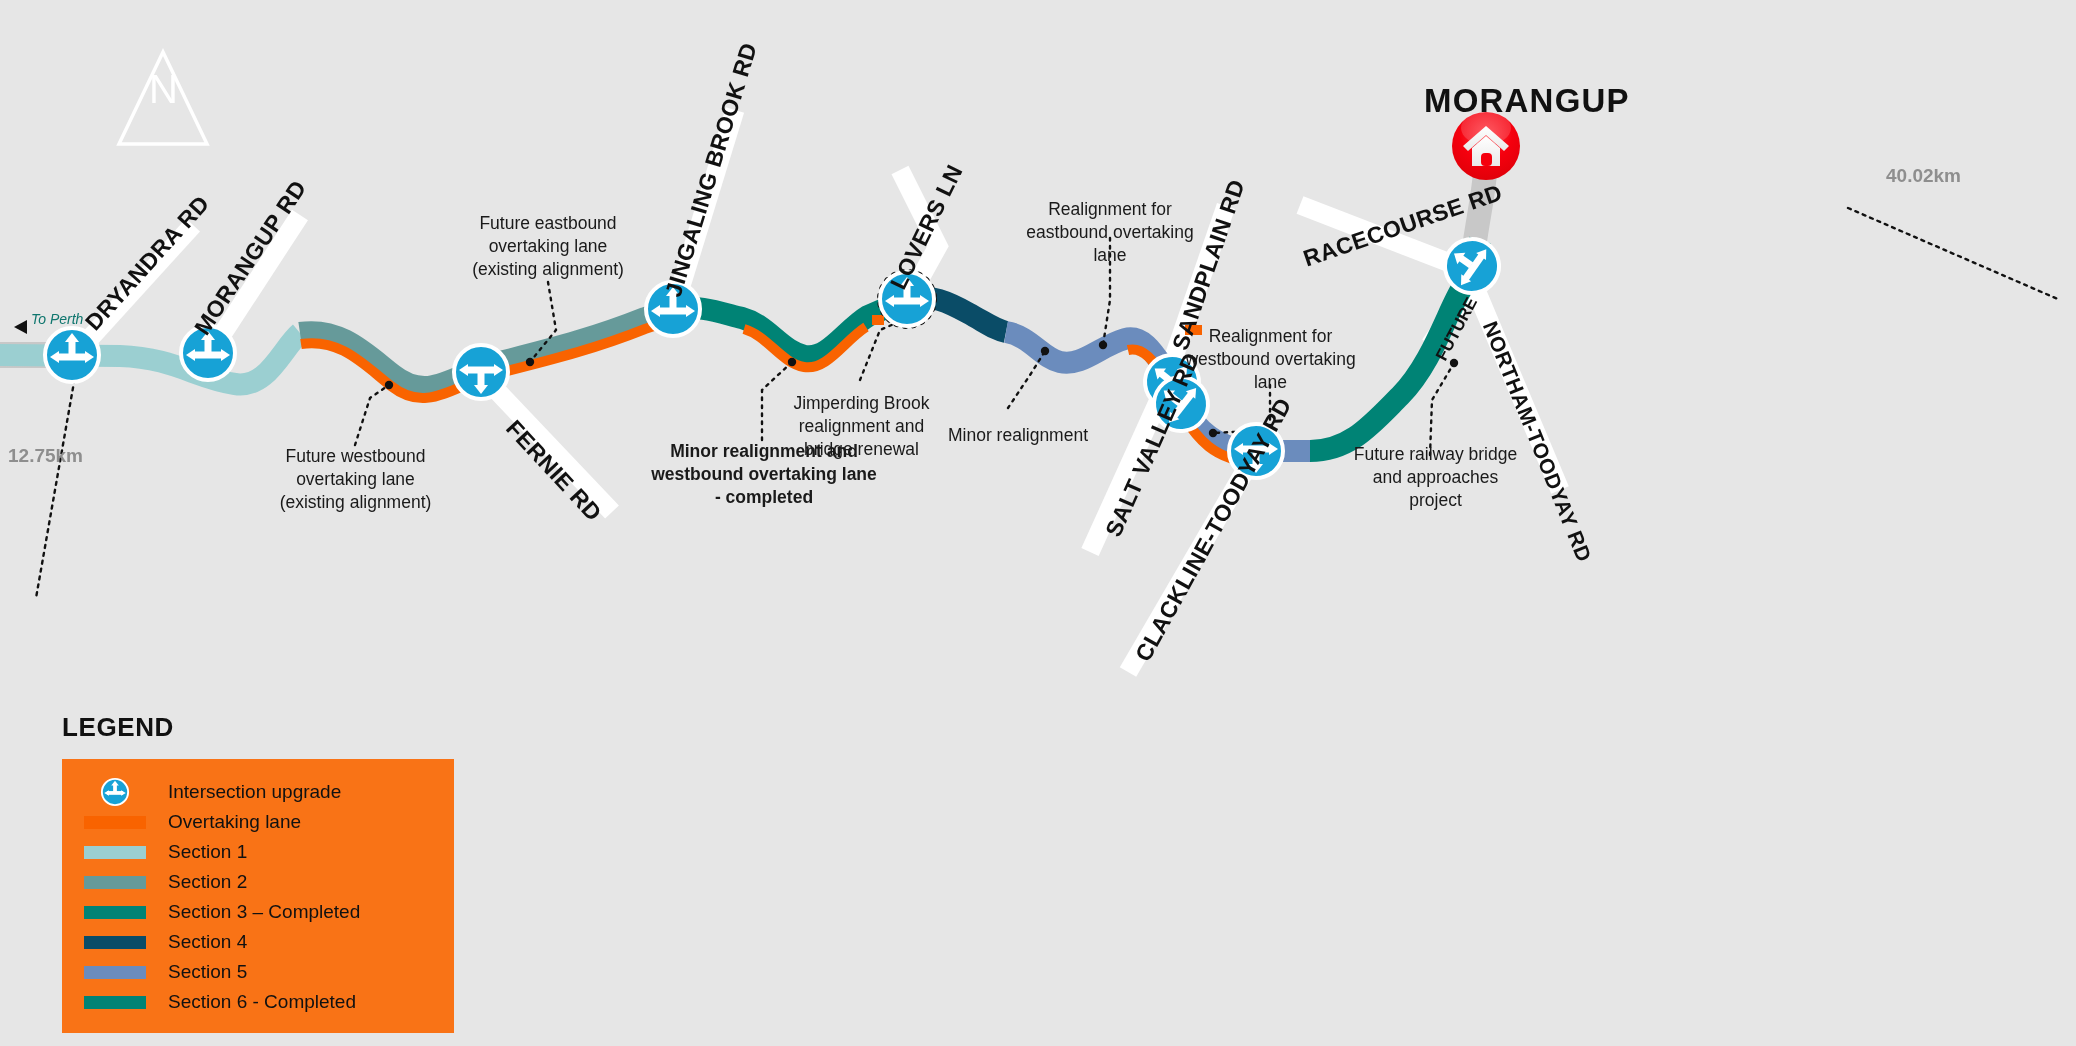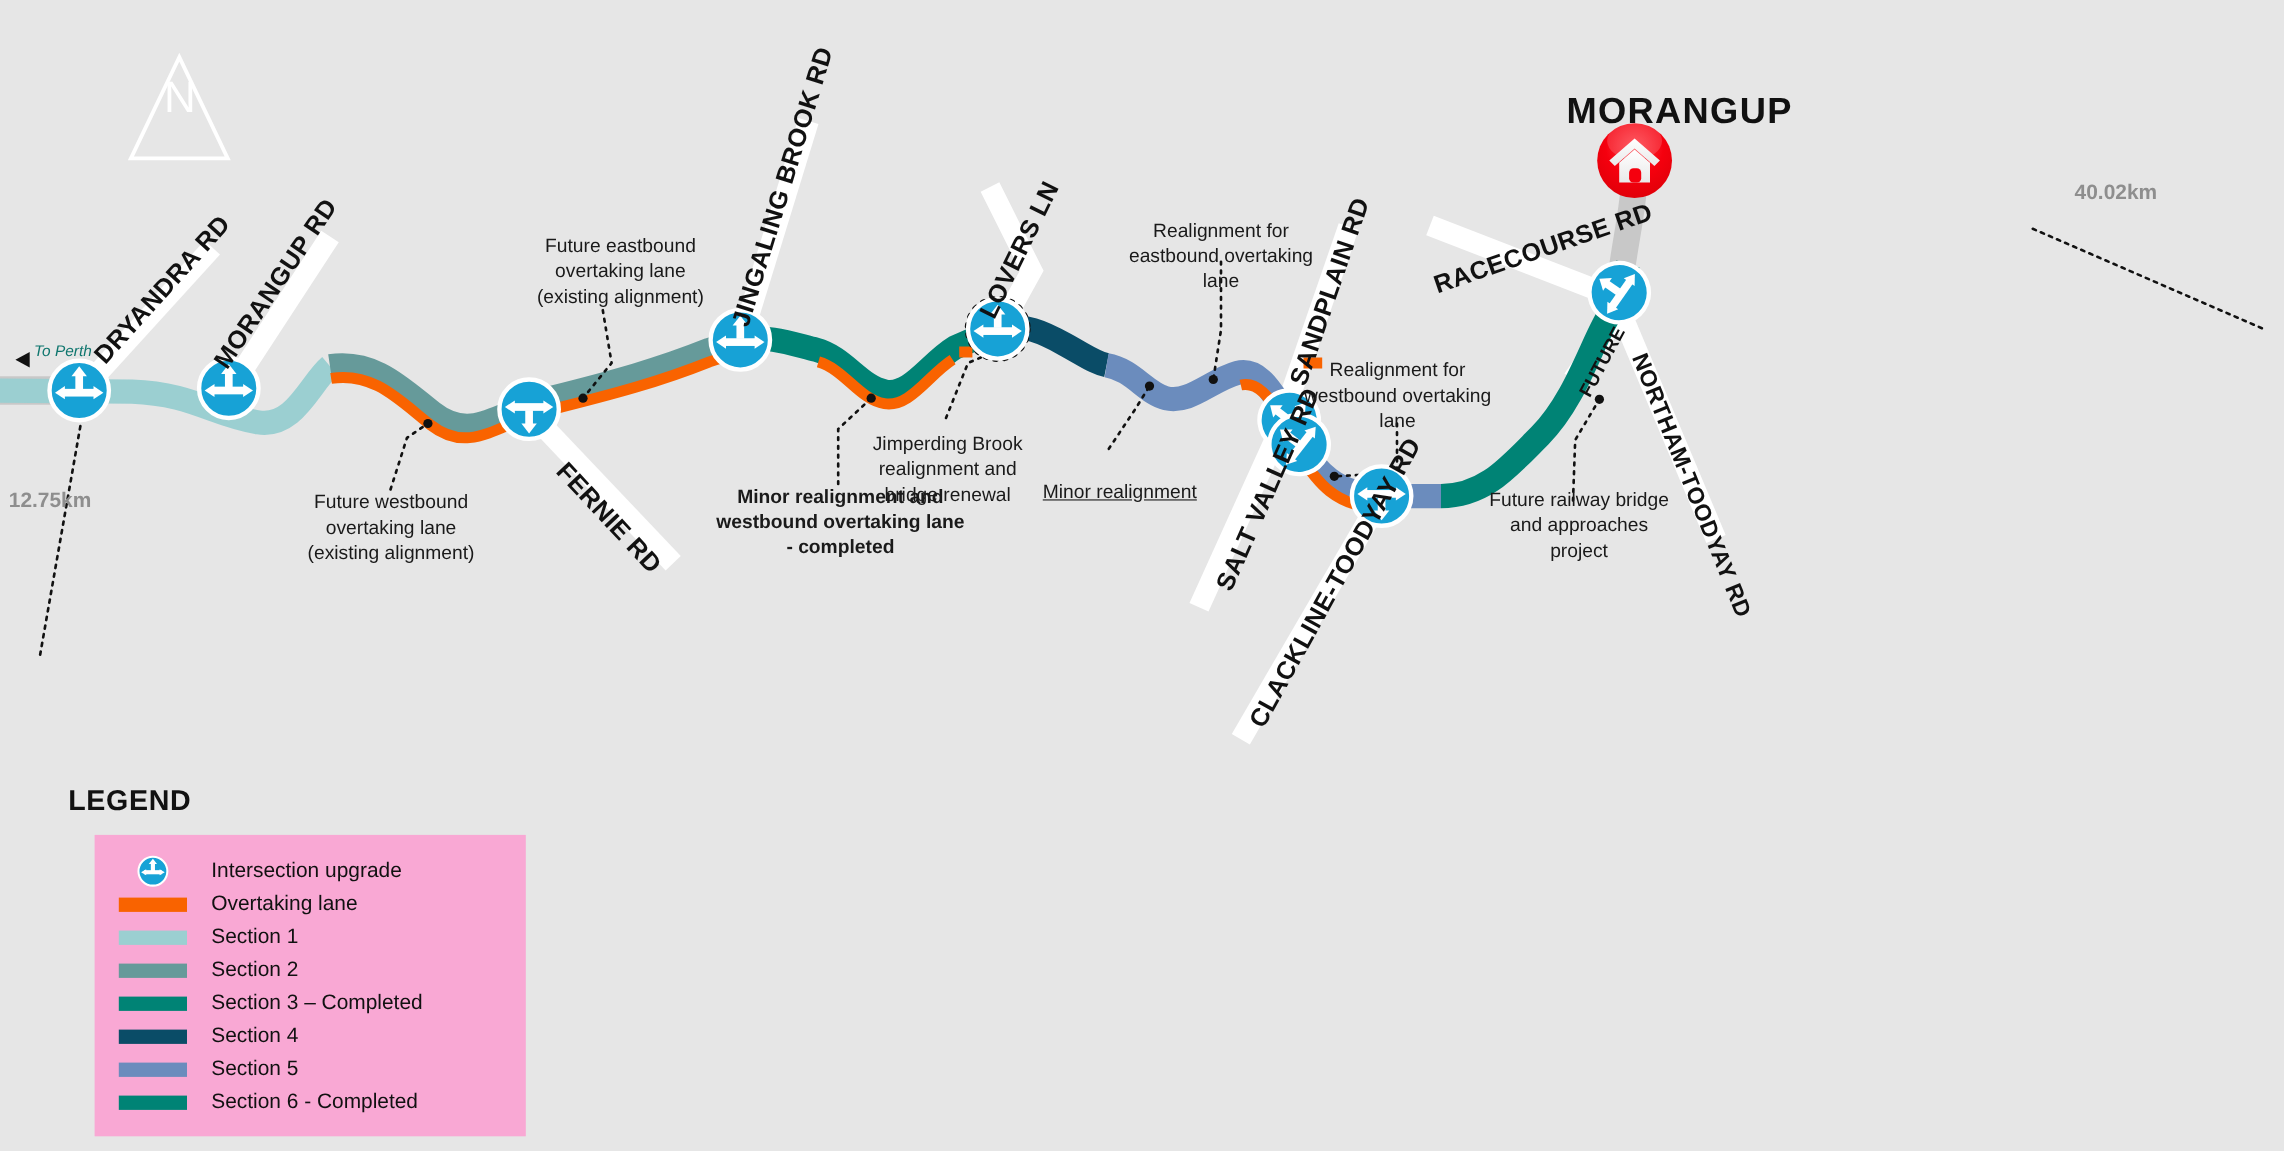--- a/index.html
+++ b/index.html
@@ -61,24 +61,23 @@
     transform-origin:0 0;
   }
 
   
   #legend-wrap{position:absolute;left:62px;top:712px;}
   #legend-title{
     font-size:26px;font-weight:bold;color:#111;letter-spacing:.6px;
     margin:0 0 16px 0;
   }
   #legend-box{
-    background:#f9a8d4;
+    background:#f97316;
     width:392px;
     padding:18px 0 16px 0;
-    margin-left:24px;
   }
   .legend-row{
     display:flex;align-items:center;
     height:30px;
     padding-left:22px;
   }
   .legend-swatch{
     width:62px;height:13px;flex:none;margin-right:22px;
   }
   .legend-ico{
@@ -327,41 +326,41 @@
   <div class="road-label" style="left:1100px;top:530px;transform:rotate(-66deg);">SALT VALLEY RD</div>
 
   <div class="road-label" style="left:1130px;top:653px;transform:rotate(-61deg);">CLACKLINE-TOODYAY RD</div>
 
   <div class="road-label" style="left:1300px;top:247px;transform:rotate(-19deg);">RACECOURSE RD</div>
 
   <div class="road-label" style="left:1500px;top:318px;transform:rotate(68deg);font-size:21px;">NORTHAM-TOODYAY RD</div>
 
   <div class="future-label" style="left:1432px;top:355px;transform:rotate(-62deg);">FUTURE</div>
 
-  <div class="anno" style="left:459px;top:212px;width:210px;">Future eastbound
+  <div class="anno" style="left:443px;top:212px;width:210px;">Future eastbound
 overtaking lane
 (existing alignment)</div>
 
   <div class="anno" style="left:248px;top:445px;width:215px;">Future westbound
 overtaking lane
 (existing alignment)</div>
 
   <div class="anno" style="left:644px;top:440px;width:240px;font-weight:bold;">Minor realignment and
 westbound overtaking lane
 - completed</div>
 
   <div class="anno" style="left:769px;top:380px;width:185px;margin-top:12px;">Jimperding Brook
 realignment and
 bridge renewal</div>
 
   <div class="anno" style="left:1010px;top:198px;width:200px;">Realignment for
 eastbound overtaking
 lane</div>
 
-  <div class="anno" style="left:928px;top:436px;width:180px;text-decoration:underline;">Minor realignment</div>
+  <div class="anno" style="left:928px;top:424px;width:180px;">Minor realignment</div>
 
   <div class="anno" style="left:1168px;top:325px;width:205px;">Realignment for
 westbound overtaking
 lane</div>
 
   <div class="anno" style="left:1333px;top:443px;width:205px;text-align:center;">Future railway bridge
 and approaches
 project</div>
 
   <div id="legend-wrap">

